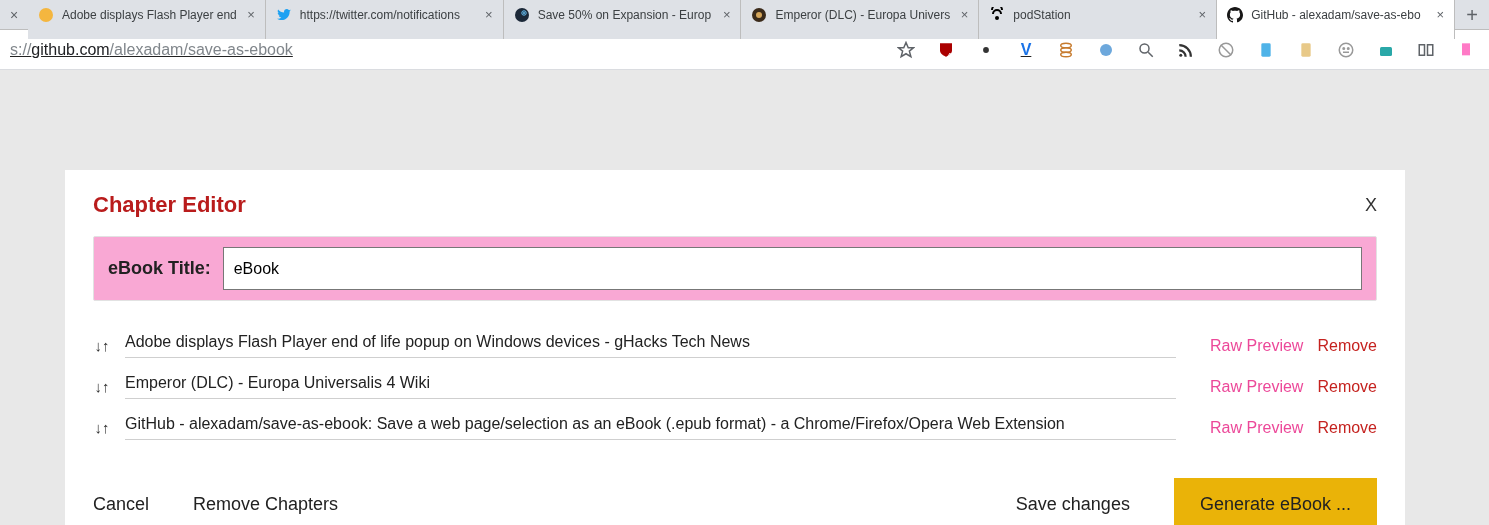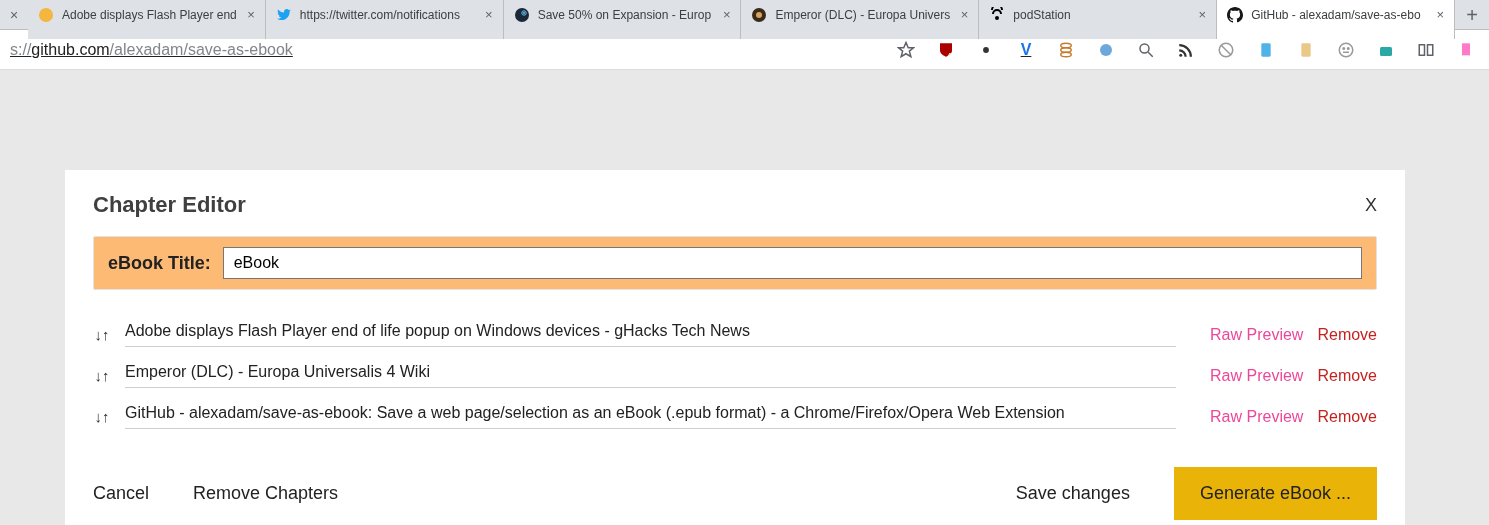--- a/index.html
+++ b/index.html
@@ -97,41 +97,41 @@
   }
   .panel-header {
     display: flex;
     align-items: center;
     justify-content: space-between;
     margin-bottom: 18px;
   }
   .panel-title {
     font-size: 22px;
     font-weight: bold;
-    color: #404040;
+    color: #b91c1c;
   }
   .panel-close {
     font-size: 18px;
     color: #333;
     cursor: pointer;
   }
   .title-field {
-    background: #fdba74;
+    background: #f9a8d4;
     border: 1px solid #e2e2e2;
     border-radius: 2px;
     padding: 10px 14px;
     display: flex;
     align-items: center;
     gap: 12px;
     margin-bottom: 24px;
   }
   .title-label { font-size: 18px; font-weight: bold; }
   .title-input {
     flex: 1;
-    height: 32px;
+    height: 43px;
     padding: 0 10px;
     font-size: 16px;
     border: 1px solid #777;
     background: #fff;
   }
   .chapters { margin-bottom: 30px; }
   .chapter-row {
     display: flex;
     align-items: center;
     gap: 14px;

